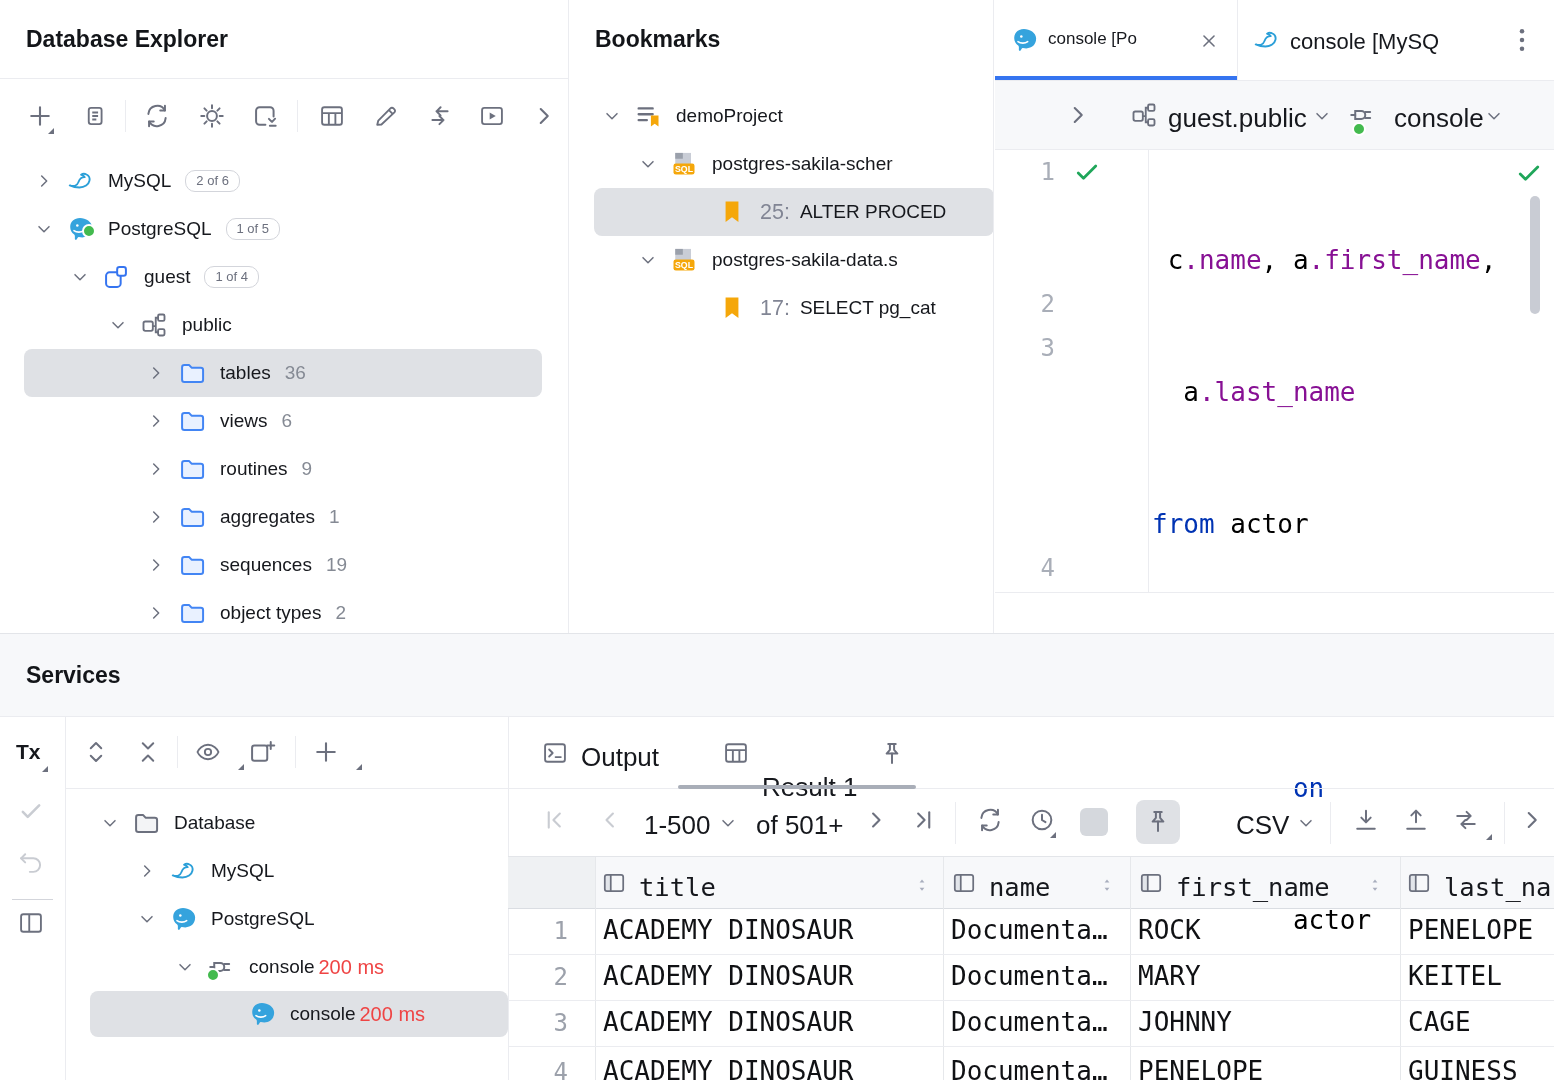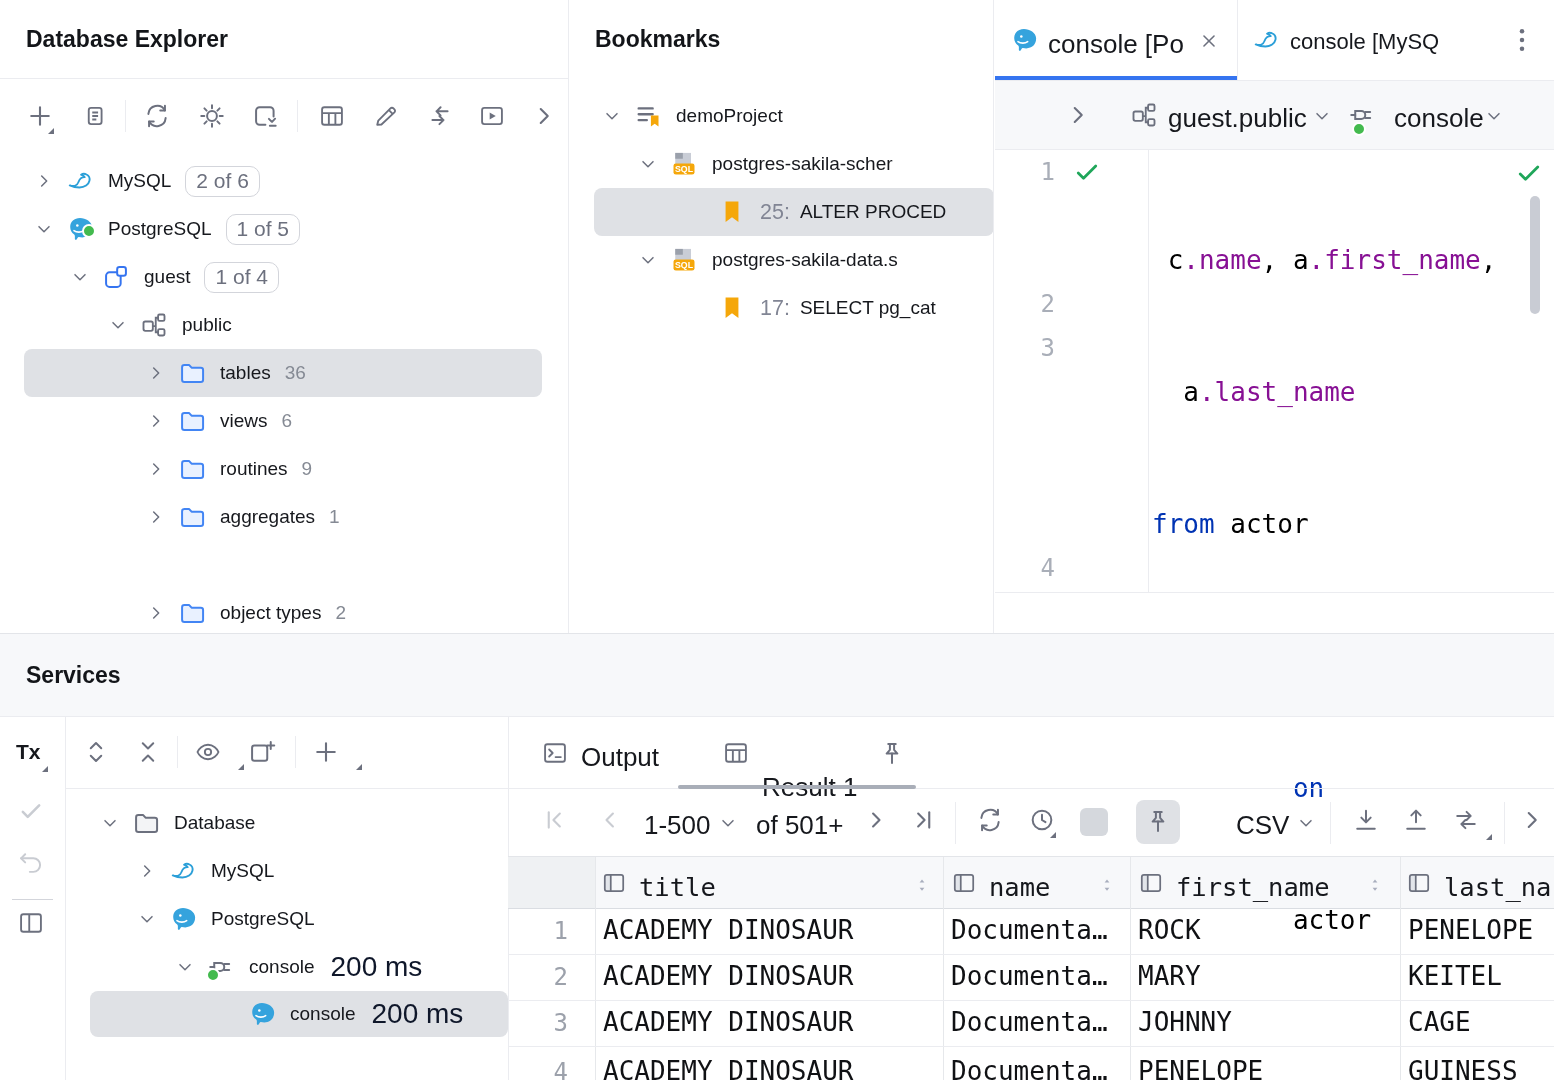--- a/index.html
+++ b/index.html
@@ -16,22 +16,22 @@
   .ic30{width:30px;height:30px}
   .ic32{width:32px;height:32px}
   .dis{color:#C9CCD2}
   .green{color:#1FA65A}
   .trow{position:absolute;height:48px;display:flex;align-items:center;white-space:nowrap}
   .trow svg{position:static;flex:none}
   .chev{margin-right:12px}
   .tic{margin-right:14px}
   .lbl{font-size:19px;color:#16181d}
   .cnt{margin-left:14px;font-size:19px;color:#858A94}
-  .time{margin-left:16px;font-size:28px;color:#0f172a}
-  .badge{margin-left:14px;font-size:21px;color:#6C707E;border:1px solid #D3D5DB;border-radius:10px;padding:2px 10px 3px}
+  .time{margin-left:4px;font-size:20px;color:#ef4444}
+  .badge{margin-left:14px;font-size:13px;color:#6C707E;border:1px solid #D3D5DB;border-radius:10px;padding:2px 10px 3px}
   .sel{position:absolute;background:#DFE1E5;border-radius:8px}
   .caret{position:absolute;width:0;height:0;border-left:6px solid transparent;border-bottom:6px solid #6C707E}
   .dot{position:absolute;width:10px;height:10px;border-radius:50%;background:#43BA4E;border:2px solid #fff;box-sizing:content-box}
   .t21{position:absolute;font-size:26px;color:#16181d;white-space:nowrap}
   .codeblk{position:absolute;left:1152px;top:150px;font-family:"DejaVu Sans Mono",monospace;
     font-size:26px;line-height:44px;white-space:pre;color:#000}
   .kw{color:#0033B3}.fld{color:#871094}.pln{color:#000}
   .lnum{position:absolute;left:995px;width:60px;text-align:right;font-family:"DejaVu Sans Mono",monospace;
     font-size:24px;line-height:44px;color:#A9AEB8}
   .mono26{font-family:"DejaVu Sans Mono",monospace;font-size:26px;color:#101114;white-space:nowrap}
@@ -384,20 +384,30 @@
   <div class="trow" style="left:146px;top:493px">
     <svg class="ic ic20 chev" style="position:static">
         <use href="#chev-r"></use>
       </svg>
     <svg class="ic tic" style="position:static">
         <use href="#folder-b"></use>
       </svg>
     <span class="lbl">aggregates</span>
     <span class="cnt">1</span>
   </div>
+  <div class="trow" style="left:146px;top:541px">
+    <svg class="ic ic20 chev" style="position:static">
+        <use href="#chev-r"></use>
+      </svg>
+    <svg class="ic tic" style="position:static">
+        <use href="#folder-b"></use>
+      </svg>
+    <span class="lbl">sequences</span>
+    <span class="cnt">19</span>
+  </div>
   <div class="trow" style="left:146px;top:589px">
     <svg class="ic ic20 chev" style="position:static">
         <use href="#chev-r"></use>
       </svg>
     <svg class="ic tic" style="position:static">
         <use href="#folder-b"></use>
       </svg>
     <span class="lbl">object types</span>
     <span class="cnt">2</span>
   </div>
@@ -447,21 +457,21 @@
     <span class="bmnum">17:</span>
     <span class="lbl">SELECT pg_cat</span>
   </div>
 
   <div class="vline" style="left:993px;top:0;height:633px"></div>
 
   <div class="hline" style="left:995px;top:80px;width:559px"></div>
   <svg class="ic" style="left:1010px;top:26px">
       <use href="#pg"></use>
     </svg>
-  <div class="t21" style="left:1048px;top:29px;font-size:26px">console [Po</div>
+  <div class="t21" style="left:1048px;top:29px;font-size:17px">console [Po</div>
   <svg class="ic ic22" style="left:1198px;top:30px">
       <use href="#close"></use>
     </svg>
   <div class="abs" style="left:995px;top:76px;width:242px;height:4px;background:#3574F0"></div>
   <div class="vline" style="left:1237px;top:0;height:80px"></div>
   <svg class="ic" style="left:1252px;top:26px">
       <use href="#my"></use>
     </svg>
   <div class="t21" style="left:1290px;top:29px;font-size:22px">console [MySQ</div>
   <svg class="ic ic32" style="left:1506px;top:24px">

